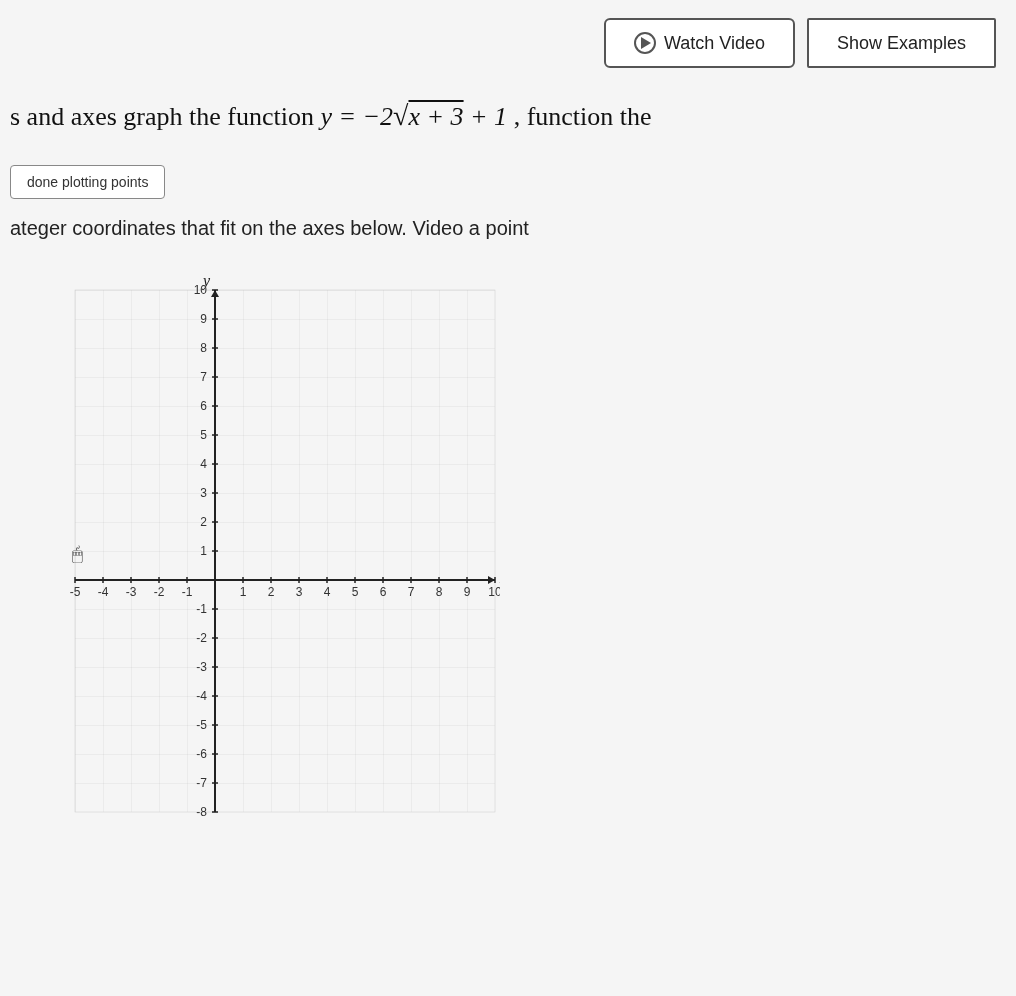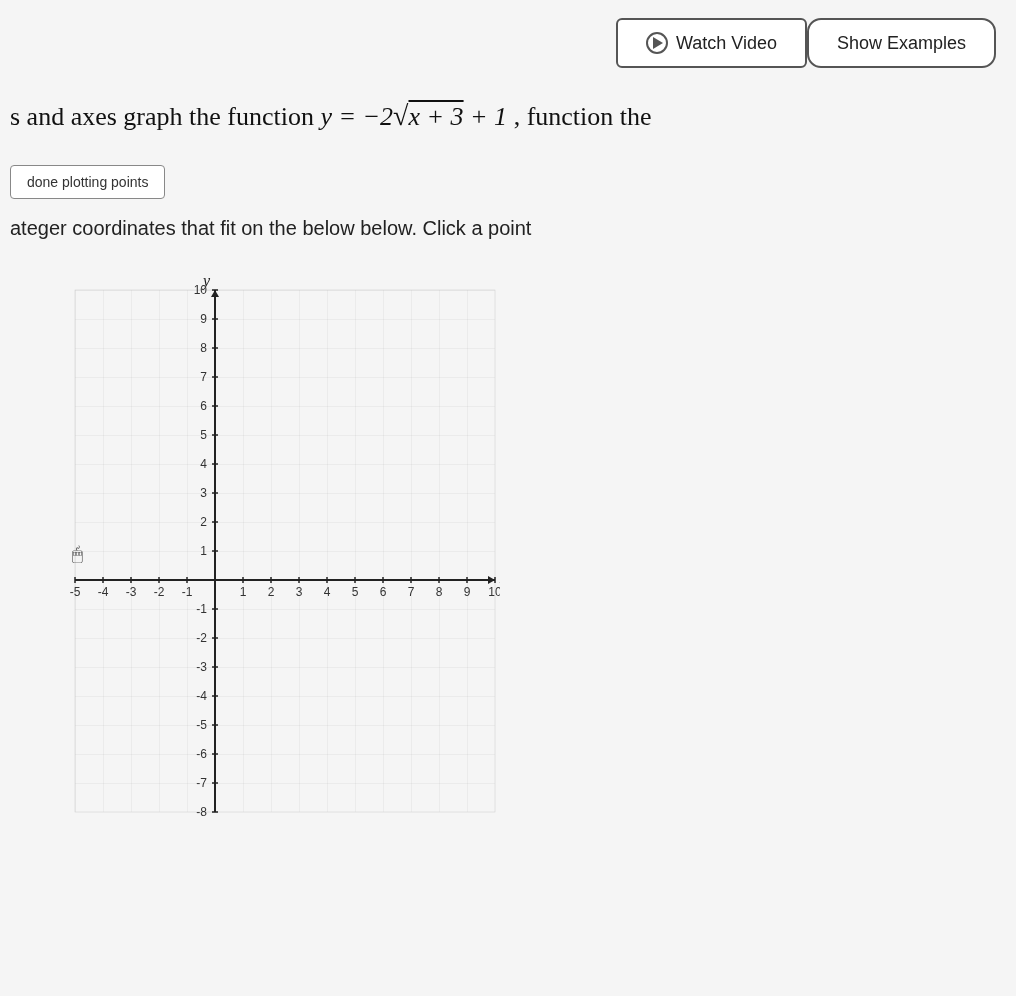--- a/index.html
+++ b/index.html
@@ -8,21 +8,21 @@
       min-height: 996px;
       background: #f5f5f5;
       font-family: Georgia, 'Times New Roman', serif;
       overflow-x: hidden;
     }
 
     .top-bar {
       display: flex;
       justify-content: flex-end;
       padding: 18px 20px 10px 0;
-      gap: 0;
+      gap: 12px;
       background: #f5f5f5;
     }
 
     .btn-watch-video {
       display: flex;
       align-items: center;
       gap: 8px;
       padding: 12px 28px;
       border: 2px solid #555;
       background: white;
@@ -50,21 +50,21 @@
       border-top: 6px solid transparent;
       border-bottom: 6px solid transparent;
       border-left: 10px solid #555;
       margin-left: 2px;
     }
 
     .btn-show-examples {
       padding: 12px 28px;
       border: 2px solid #555;
       background: white;
-      border-radius: 14px;
+      border-radius: 2px;
       font-size: 18px;
       font-family: Arial, sans-serif;
       cursor: pointer;
       font-weight: 500;
       color: #222;
     }
 
     .instruction-text {
       font-size: 26px;
       padding: 18px 20px 10px 10px;
@@ -139,21 +139,21 @@
   <span>, function the</span>
 </div>
 
 <div class="done-button-container">
   <button class="btn-done">
     <span>done plotting points</span>
   </button>
 </div>
 
 <div class="sub-instruction">
-  <span>ateger coordinates that fit on the below below. Click a point</span>
+  <span>ateger coordinates that fit on the axes below. Video a point</span>
 </div>
 
 <div class="graph-area">
   <div class="graph-container">
     <svg class="graph-svg" width="480" height="560" viewBox="0 0 480 560">
 
       <defs>
         <pattern id="smallGrid" width="28" height="29" patternUnits="userSpaceOnUse" patternTransform="translate(55,20)">
           <path d="M 28 0 L 0 0 0 29" fill="none" stroke="#ccc" stroke-width="0.5"></path>
         </pattern>

